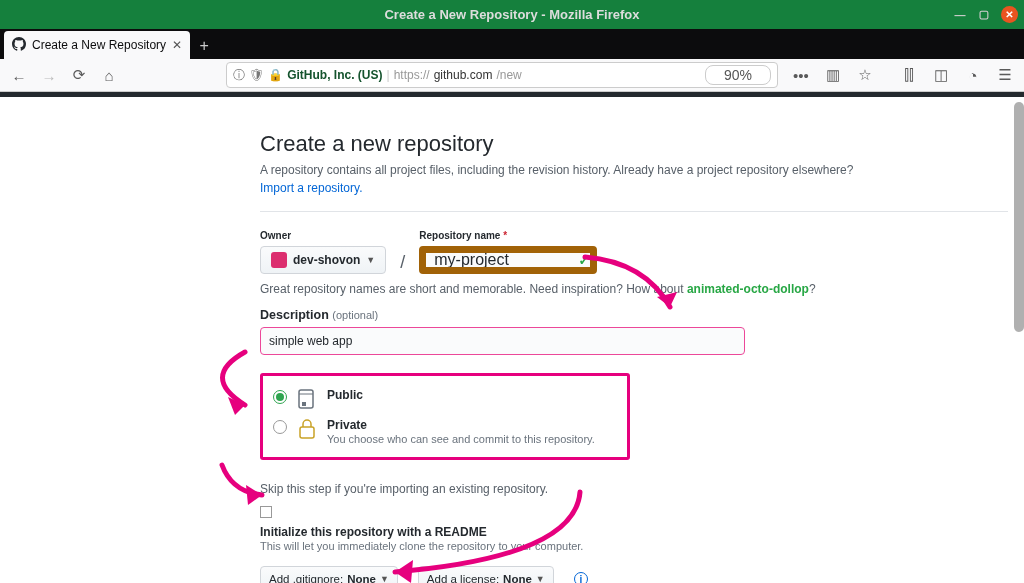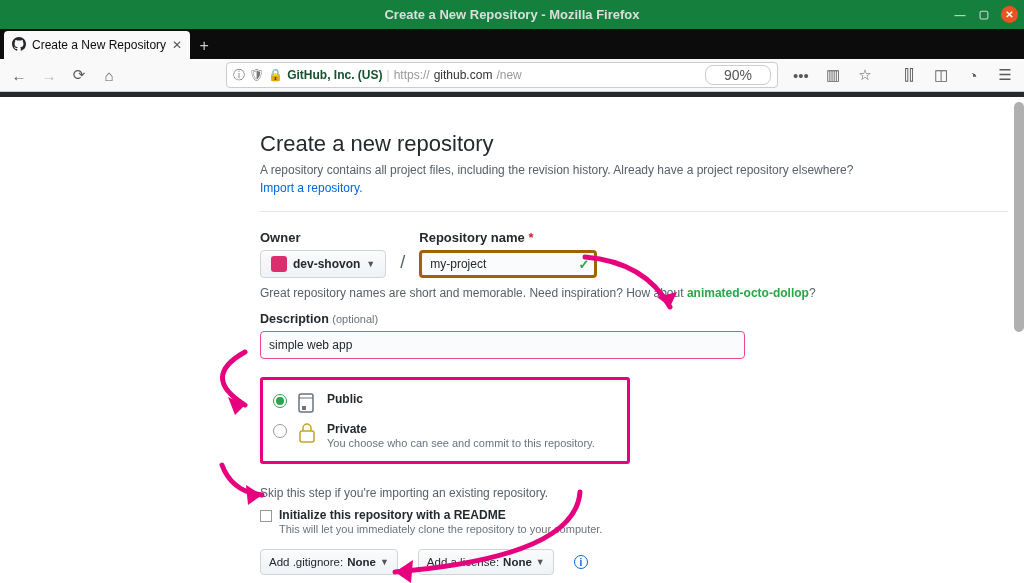--- a/index.html
+++ b/index.html
@@ -39,48 +39,48 @@
 .viewport { position: absolute; top: 92px; left: 0; right: 0; bottom: 0; overflow: hidden; }
 .scrollbar { position: absolute; right: 0; top: 10px; width: 10px; height: 230px; background: #b0b0b0; border-radius: 5px; }
 
 .content { width: 748px; margin-left: 260px; padding-top: 34px; font-size: 12px; color: #24292e; }
 .content h1 { font-size: 22px; font-weight: 400; margin-bottom: 4px; }
 .subtext { font-size: 12px; color: #586069; line-height: 1.5; }
 .link { color: #0366d6; }
 .hr { border-top: 1px solid #e1e4e8; margin: 14px 0 18px 0; }
 
 .form-row { display: flex; gap: 14px; align-items: flex-start; margin-bottom: 6px; }
-.form-col .label { font-size: 13px; font-weight: 600; margin-bottom: 5px; }
+.form-col .label { font-size: 10px; font-weight: 600; margin-bottom: 5px; }
 .req { color: #cb2431; }
 .owner-select { height: 28px; border: 1px solid #d1d5da; border-radius: 4px; background: linear-gradient(#fafbfc,#eff3f6); padding: 0 10px; display: flex; align-items: center; font-size: 12px; font-weight: 600; gap: 6px; cursor: pointer; }
 .owner-avatar { width: 16px; height: 16px; background: #dc2e6f; border-radius: 3px; display: inline-block; }
 .caret { font-size: 9px; color: #555; }
 .slash { font-size: 18px; color: #586069; padding-top: 22px; }
 .repo-input-wrap { position: relative; }
-.repo-input { height: 28px; width: 178px; border: 3px solid #a16207; border-radius: 4px; padding: 0 28px 0 8px; font-size: 12px; color: #24292e; background: #fafbfc; }
+.repo-input { height: 28px; width: 178px; border: 7px solid #a16207; border-radius: 4px; padding: 0 28px 0 8px; font-size: 16px; color: #24292e; background: #fafbfc; }
 .repo-check { position: absolute; right: 8px; top: 7px; color: #28a745; font-size: 13px; font-weight: bold; }
 .hint { font-size: 12px; color: #586069; margin-top: 8px; margin-bottom: 12px; }
 .hint .sugg { color: #28a745; font-weight: 600; }
 .desc-label { font-size: 12.5px; font-weight: 600; }
 .optional { font-size: 11px; color: #6a737d; font-weight: 400; }
 .desc-input { width: 485px; height: 28px; border: 1px solid #ec4899; border-radius: 4px; padding: 8px 8px; font-size: 12px; margin-top: 5px; color: #24292e; background: #fafbfc; }
 
 .visibility-group { border: 3px solid #e6007e; border-radius: 3px; padding: 8px 10px; width: 370px; margin-top: 18px; }
 .vis-option { display: flex; gap: 8px; align-items: flex-start; padding: 4px 0; }
 .radio { width: 14px; height: 14px; border: 1px solid #999; border-radius: 50%; margin-top: 2px; position: relative; flex-shrink: 0; }
 .radio.checked { border-color: #2ea44f; }
 .radio.checked::after { content: ''; position: absolute; left: 2px; top: 2px; width: 8px; height: 8px; background: #2ea44f; border-radius: 50%; }
 .vis-icon { width: 24px; height: 22px; flex-shrink: 0; }
 .vis-icon svg { width: 24px; height: 22px; }
 .vis-text .vname { font-size: 12px; font-weight: 600; }
 .vis-text .vdesc { font-size: 11px; color: #6a737d; margin-top: 1px; }
 
 .readme-section { margin-top: 22px; }
 .skip { font-size: 12px; color: #586069; margin-bottom: 8px; }
-.readme-row { display: flex; align-items: flex-start; gap: 7px; }
+.readme-row { display: flex; align-items: flex-start; gap: 7px; flex-direction: column; }
 .checkbox { width: 12px; height: 12px; border: 1px solid #999; margin-top: 2px; flex-shrink: 0; }
 .readme-text .rlabel { font-size: 12px; font-weight: 600; }
 .readme-text .rdesc { font-size: 11px; color: #6a737d; margin-top: 1px; }
 
 .dropdowns { display: flex; gap: 20px; margin-top: 14px; align-items: center; }
 .dd { height: 26px; border: 1px solid #d1d5da; border-radius: 4px; background: linear-gradient(#fafbfc,#eff3f6); padding: 0 8px; display: flex; align-items: center; font-size: 11.5px; gap: 4px; cursor: pointer; }
 .dd .none { font-weight: 600; }
 .info-icon { width: 14px; height: 14px; border: 1px solid #0366d6; border-radius: 50%; color: #0366d6; font-size: 10px; display: flex; align-items: center; justify-content: center; font-weight: bold; }
 
 

